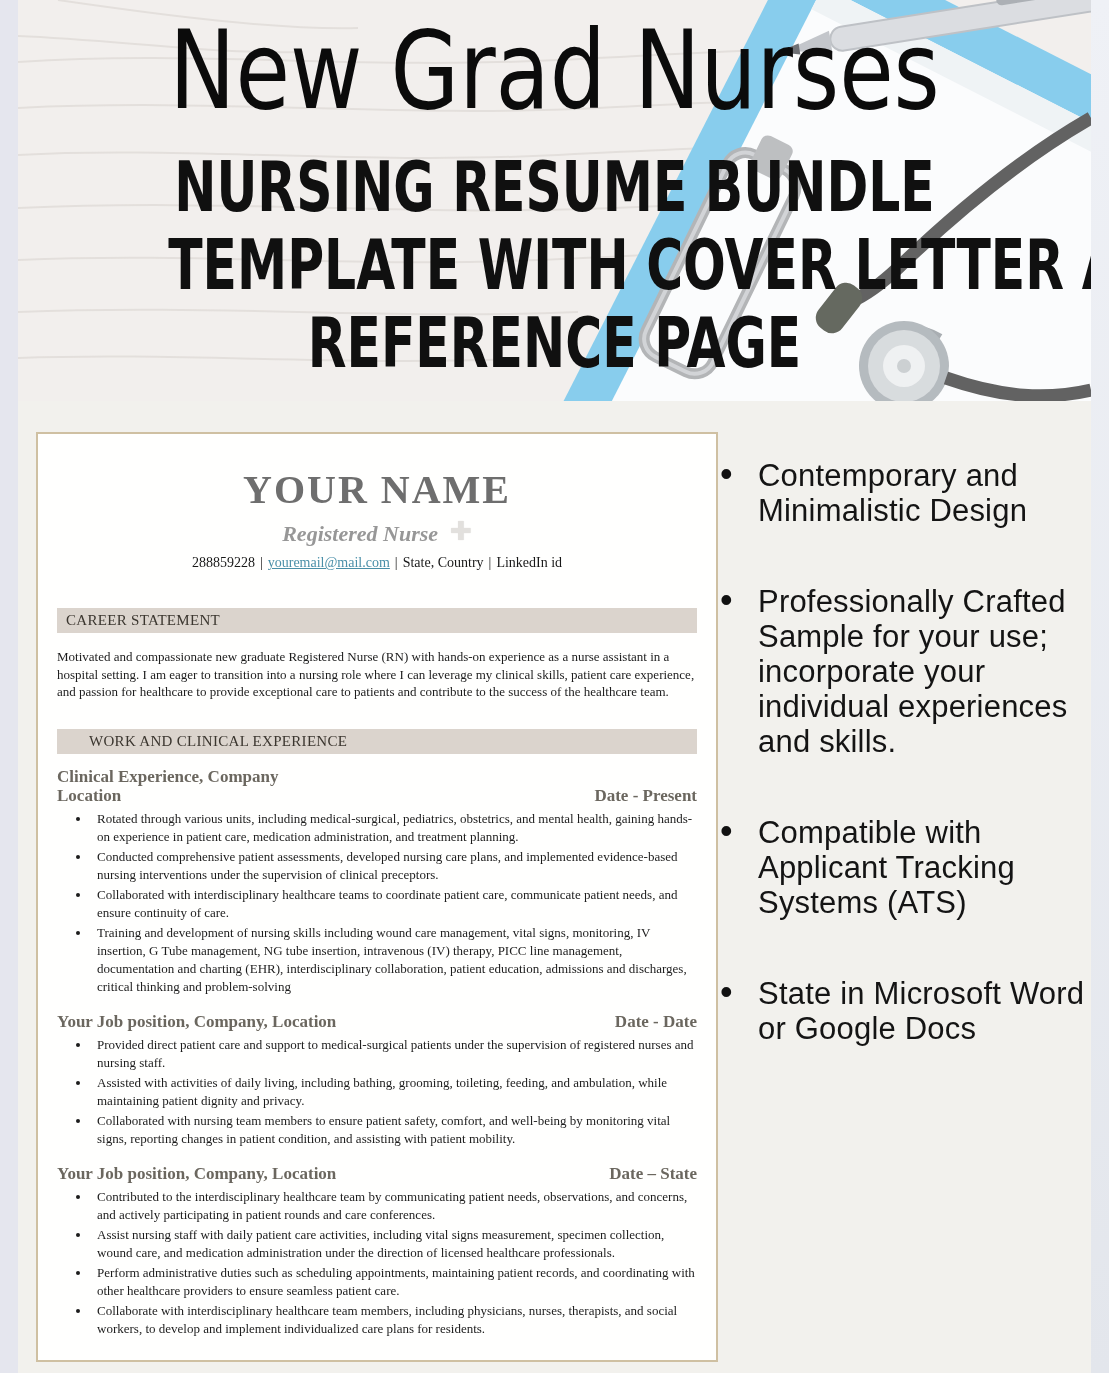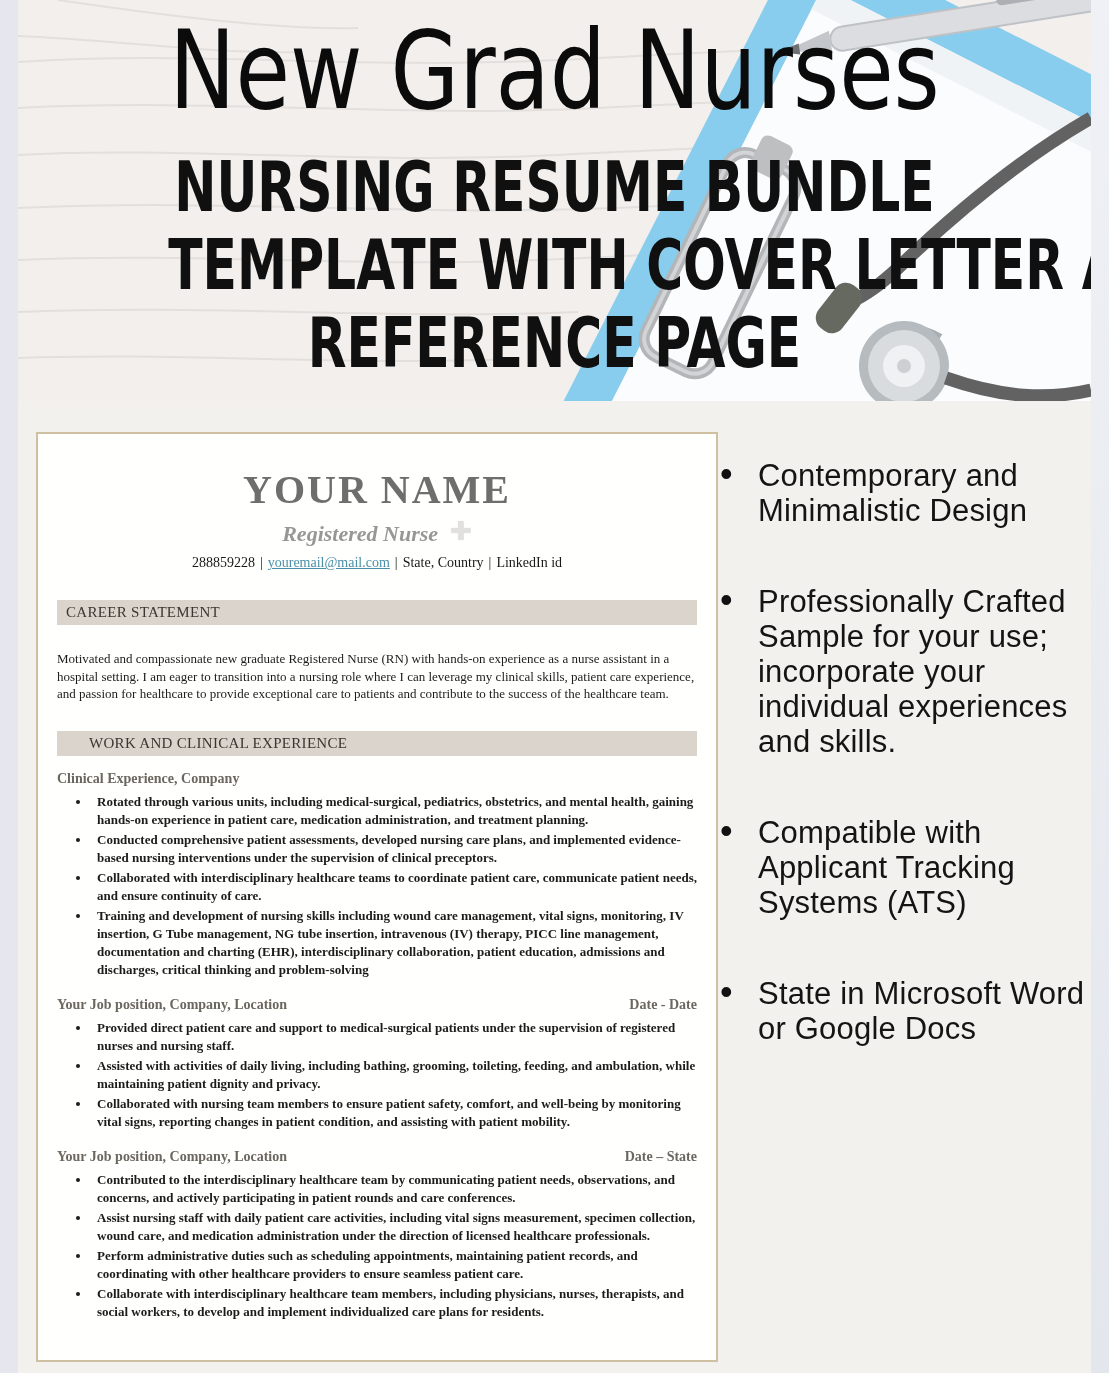--- a/index.html
+++ b/index.html
@@ -35,29 +35,29 @@
         font-family:"Liberation Serif",serif;color:#1e1e1e;}
   .r-name{margin:36px 0 0;text-align:center;font-size:40px;line-height:1;font-weight:bold;
         letter-spacing:2px;color:#6e6e6e;}
   .r-title{margin-top:9px;text-align:center;font-size:22px;line-height:26px;color:#979797;
         font-style:italic;font-weight:bold;}
   .r-cross{display:inline-block;margin-left:12px;font-style:normal;font-weight:normal;
         font-size:26px;color:#e2e0dd;text-shadow:0 0 1px #cfcdca;vertical-align:1px;}
   .r-contact{margin-top:7px;text-align:center;font-size:14px;line-height:18px;color:#181818;}
   .r-contact .sep{margin:0 5px;}
   .r-contact .email{color:var(--email-link);text-decoration:underline;cursor:pointer;}
-  .r-bar{margin-top:28px;background:var(--section-bar);height:25px;line-height:25px;
+  .r-bar{margin-top:36px;background:var(--section-bar);height:25px;line-height:25px;
         padding:0 9px;font-size:15px;color:#3b362f;letter-spacing:.3px;}
   .r-bar.second{margin-top:28px;padding-left:32px;}
-  .r-para{margin:25px 0 0;font-size:13px;line-height:17.5px;color:#1c1c1c;}
+  .r-para{margin:15px 0 0;font-size:13px;line-height:17.5px;color:#1c1c1c;}
   .r-job{margin-top:13px;}
   .r-job + .r-job{margin-top:16px;}
-  .r-job-head{font-weight:bold;color:#6b675f;font-size:14px;line-height:19px;}
+  .r-job-head{font-weight:bold;color:#6b675f;font-size:17px;line-height:19px;}
   .r-job-flex{display:flex;justify-content:space-between;}
-  .r-bullets{margin:5px 0 0;padding:0 0 0 34px;list-style:disc;font-weight:bold;}
+  .r-bullets{margin:5px 0 0;padding:0 0 0 34px;list-style:disc;}
   .r-bullets li{padding-left:6px;margin-bottom:2px;font-size:13px;line-height:18px;color:#1c1c1c;}
 
   
   .features{position:absolute;left:702px;top:57px;width:372px;}
   .features ul{list-style:none;margin:0;padding:0;}
   .features li{position:relative;box-sizing:border-box;padding-left:38px;margin-bottom:56px;
         font-size:31px;line-height:35px;color:var(--feature-text);letter-spacing:.2px;}
   .features li::before{content:"\2022";position:absolute;left:0;top:-2px;font-size:36px;color:#111;}
   .features li:last-child{margin-bottom:0;}
 </style>
@@ -140,20 +140,24 @@
         <span>288859228</span><span class="sep">|</span><a class="email">youremail@mail.com</a><span class="sep">|</span><span>State, Country</span><span class="sep">|</span><span>LinkedIn id</span>
       </div>
 
       <div class="r-bar">CAREER STATEMENT</div>
       <p class="r-para">Motivated and compassionate new graduate Registered Nurse (RN) with hands-on experience as a nurse assistant in a hospital setting. I am eager to transition into a nursing role where I can leverage my clinical skills, patient care experience, and passion for healthcare to provide exceptional care to patients and contribute to the success of the healthcare team.</p>
 
       <div class="r-bar second">WORK AND CLINICAL EXPERIENCE</div>
 
       <div class="r-job">
         <div class="r-job-head">Clinical Experience, Company</div>
+        <div class="r-job-head r-job-flex">
+          <span>Location</span>
+          <span>Date - Present</span>
+        </div>
         <ul class="r-bullets">
           <li>Rotated through various units, including medical-surgical, pediatrics, obstetrics, and mental health, gaining hands-on experience in patient care, medication administration, and treatment planning.</li>
           <li>Conducted comprehensive patient assessments, developed nursing care plans, and implemented evidence-based nursing interventions under the supervision of clinical preceptors.</li>
           <li>Collaborated with interdisciplinary healthcare teams to coordinate patient care, communicate patient needs, and ensure continuity of care.</li>
           <li>Training and development of nursing skills including wound care management, vital signs, monitoring, IV insertion, G Tube management, NG tube insertion, intravenous (IV) therapy, PICC line management, documentation and charting (EHR), interdisciplinary collaboration, patient education, admissions and discharges, critical thinking and problem-solving</li>
         </ul>
       </div>
 
       <div class="r-job">
         <div class="r-job-head r-job-flex">

